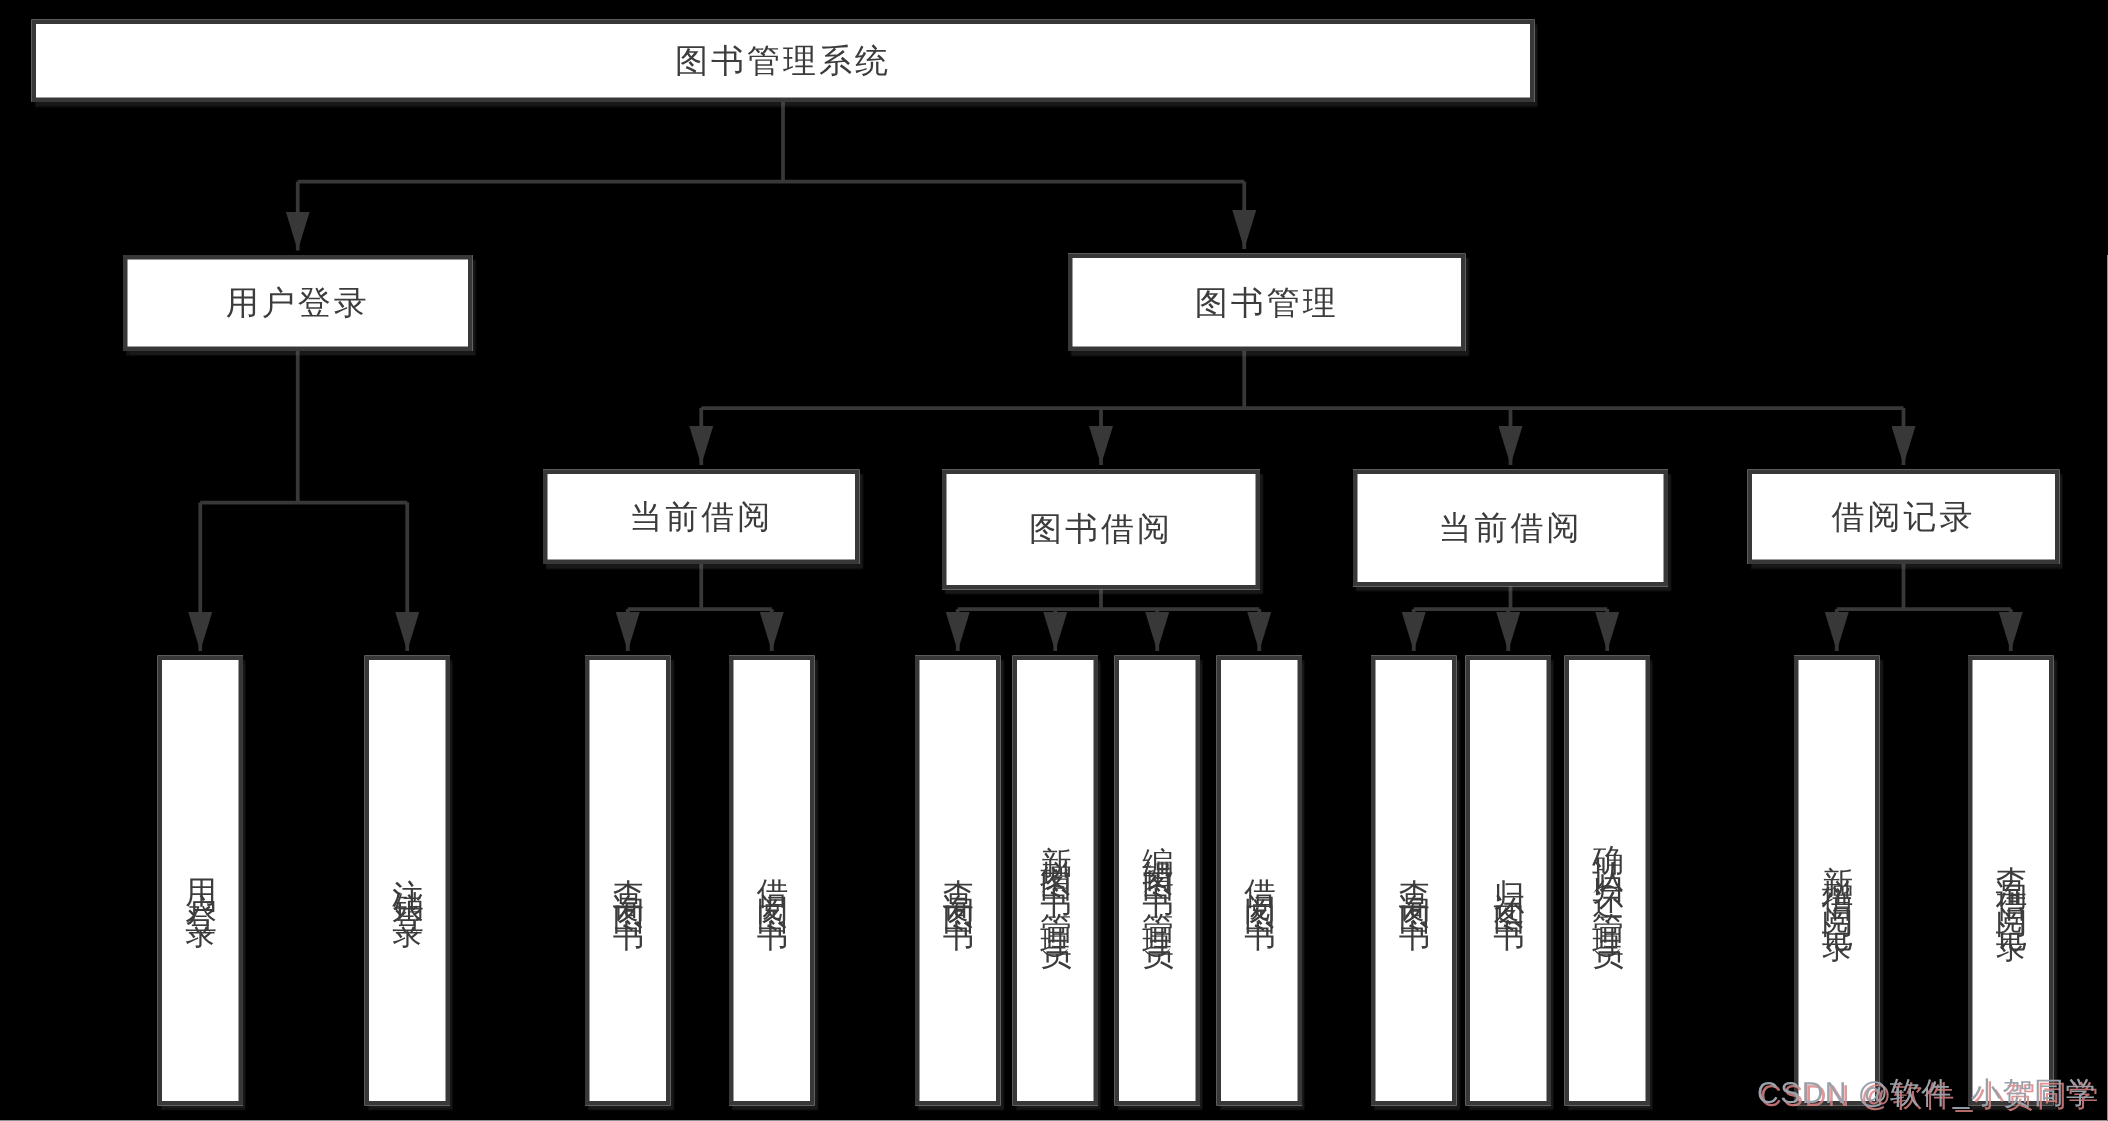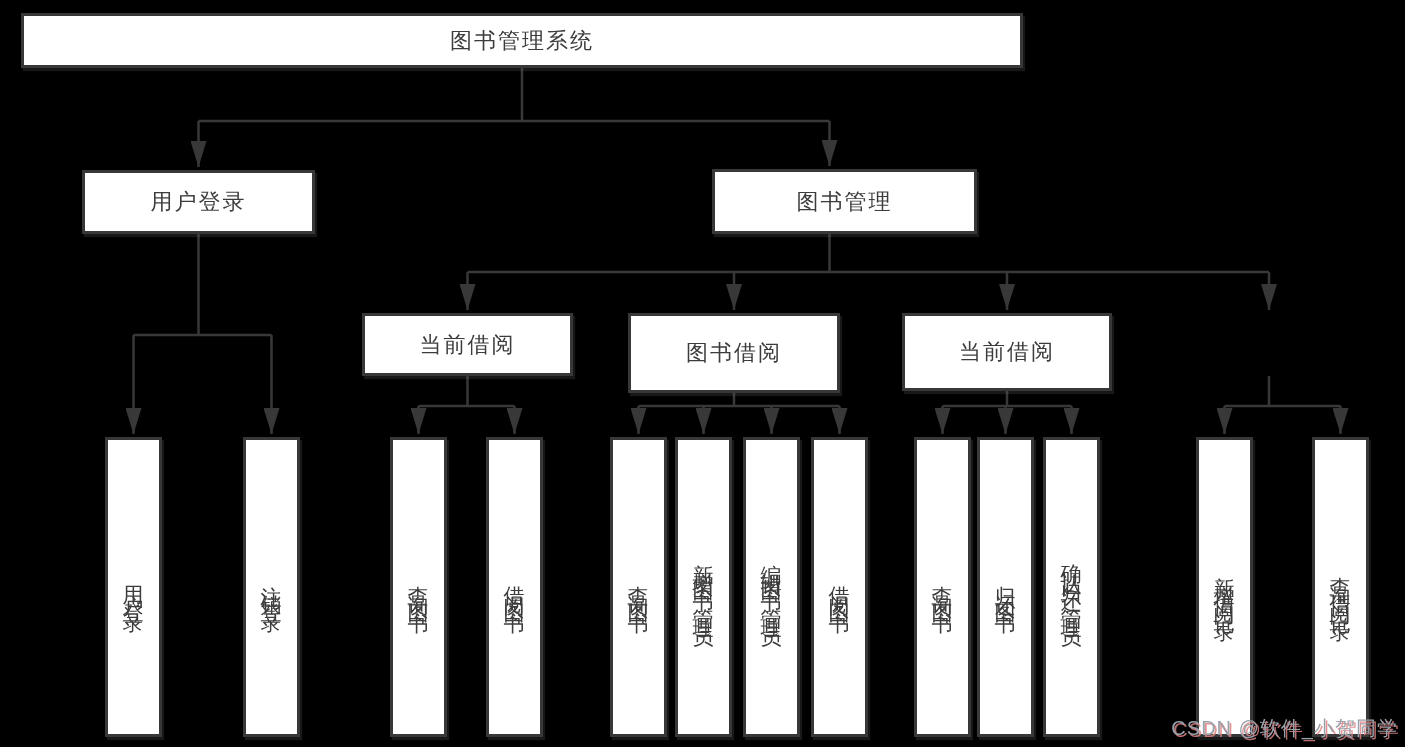--- a/index.html
+++ b/index.html
@@ -117,20 +117,23 @@
 
   <div class="box h" style="left:362px;top:313px;width:211px;height:63px">
     <span>当前借阅</span>
   </div>
   <div class="box h" style="left:628px;top:313px;width:212px;height:80px">
     <span>图书借阅</span>
   </div>
   <div class="box h" style="left:902px;top:313px;width:210px;height:78px">
     <span>当前借阅</span>
   </div>
+  <div class="box h" style="left:1165px;top:313px;width:208px;height:63px">
+    <span>借阅记录</span>
+  </div>
 
   <div class="box v" style="left:105px;top:437px;width:57px;height:300px">
     <span>用户登录</span>
   </div>
   <div class="box v" style="left:243px;top:437px;width:57px;height:300px">
     <span>注销登录</span>
   </div>
 
   <div class="box v" style="left:390px;top:437px;width:57px;height:300px">
     <span>查询图书</span>

